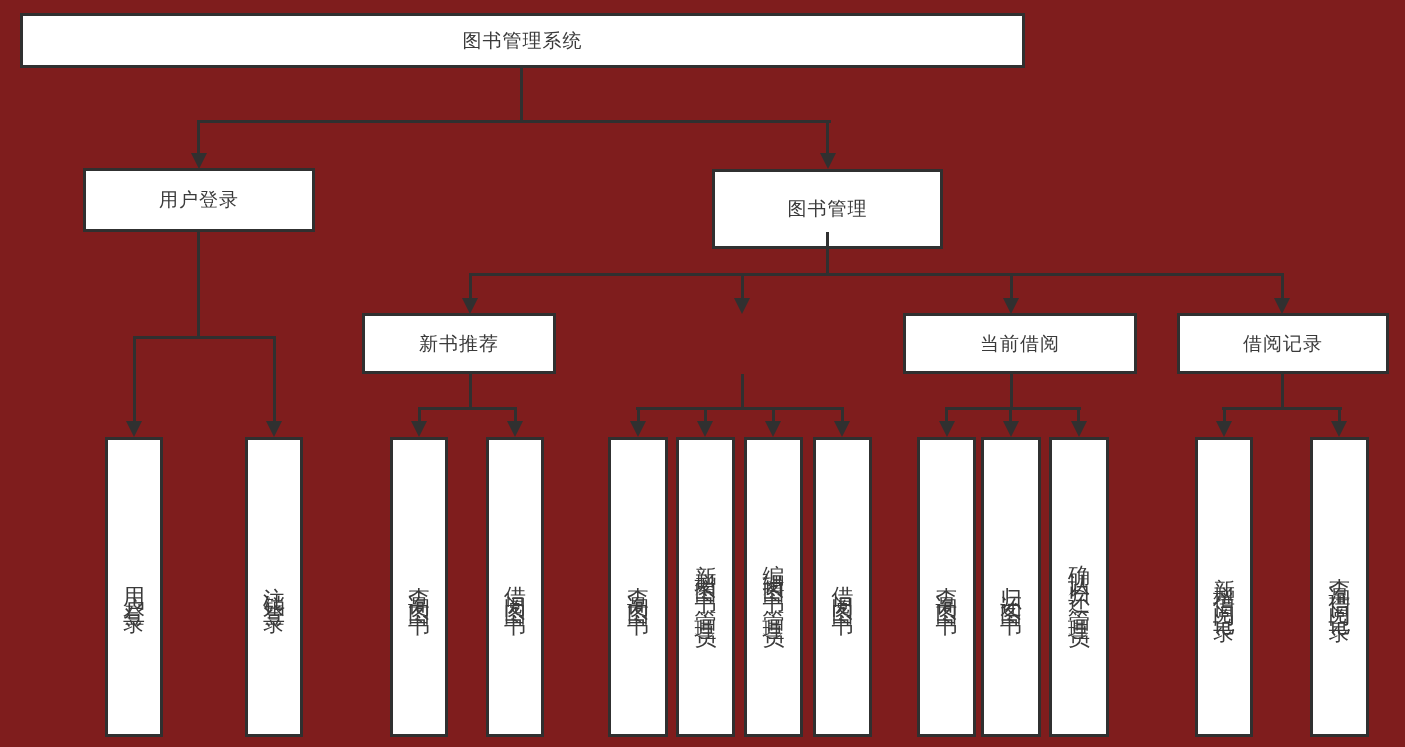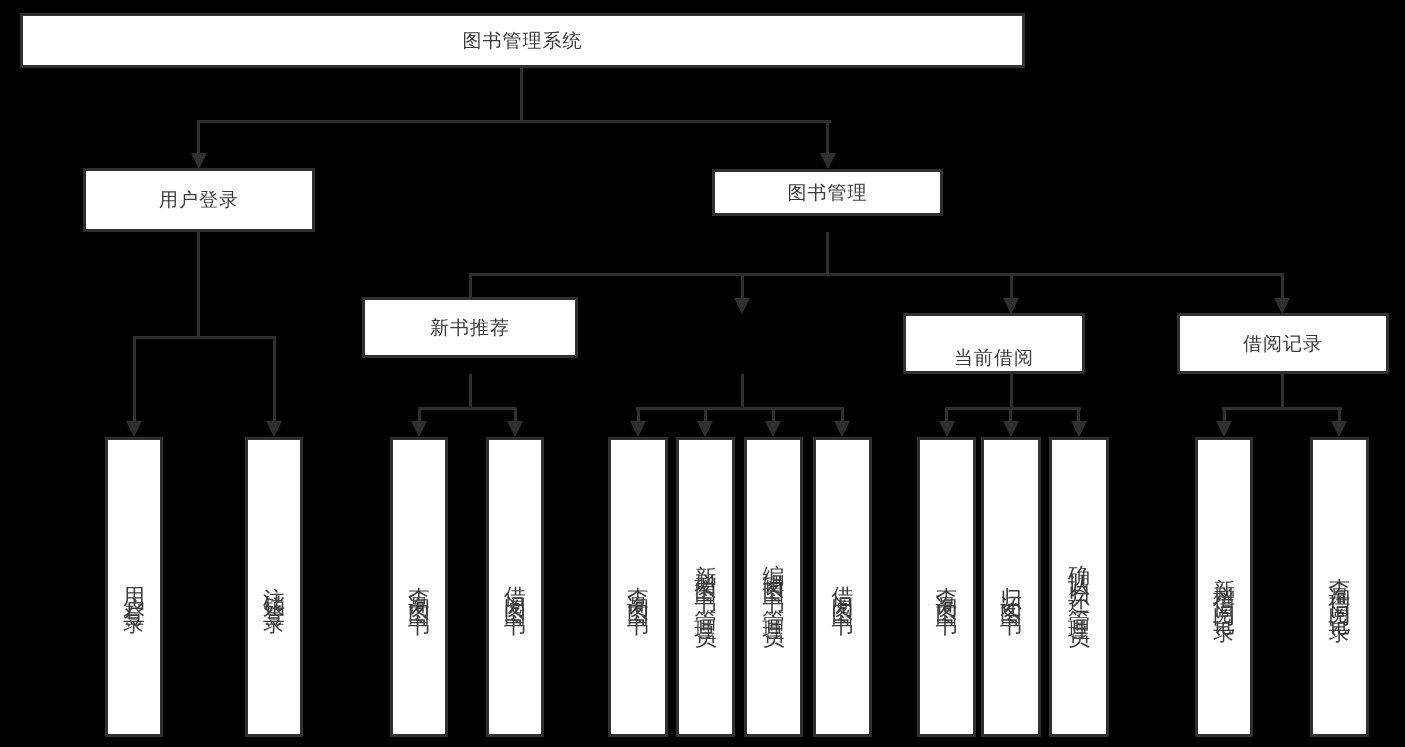--- a/index.html
+++ b/index.html
@@ -4,21 +4,21 @@
 <style>
   :root{
     --line:#303030;
     --text:#3a3a3a;
     --wm:#a9a9a9;
   }
   html,body{margin:0;padding:0;background:#ffffff;}
   #canvas{
     position:relative;
     width:1405px;height:747px;
-    background:#000000;
+    background:#7f1d1d;
     font-family:"DejaVu Sans","Liberation Sans",sans-serif;
     overflow:hidden;
   }
   .box{
     position:absolute;
     box-sizing:border-box;
     border:3px solid var(--line);
     background:#ffffff;
     display:flex;align-items:center;justify-content:center;
     color:var(--text);
@@ -62,21 +62,21 @@
   <div class="lv" style="left:520px;top:68px;height:52px;"></div>
   <div class="lh" style="left:198px;top:120px;width:633px;"></div>
   <div class="lv" style="left:197px;top:120px;height:33px;"></div>
   <div class="ah" style="left:191px;top:153px;"></div>
   <div class="lv" style="left:826px;top:120px;height:33px;"></div>
   <div class="ah" style="left:820px;top:153px;"></div>
 
   <div class="box box-h" style="left:83px;top:168px;width:232px;height:64px;">
     <span>用户登录</span>
   </div>
-  <div class="box box-h" style="left:712px;top:169px;width:231px;height:47px;">
+  <div class="box box-h" style="left:712px;top:169px;width:231px;height:80px;">
     <span>图书管理</span>
   </div>
 
   <div class="lv" style="left:197px;top:232px;height:104px;"></div>
   <div class="lh" style="left:133px;top:336px;width:143px;"></div>
   <div class="lv" style="left:133px;top:336px;height:85px;"></div>
   <div class="ah" style="left:126px;top:421px;"></div>
   <div class="lv" style="left:273px;top:336px;height:85px;"></div>
   <div class="ah" style="left:266px;top:421px;"></div>
 
@@ -84,24 +84,24 @@
   <div class="lh" style="left:469px;top:273px;width:813px;"></div>
   <div class="lv" style="left:469px;top:273px;height:25px;"></div>
   <div class="ah" style="left:462px;top:298px;"></div>
   <div class="lv" style="left:741px;top:273px;height:25px;"></div>
   <div class="ah" style="left:734px;top:298px;"></div>
   <div class="lv" style="left:1010px;top:273px;height:25px;"></div>
   <div class="ah" style="left:1003px;top:298px;"></div>
   <div class="lv" style="left:1281px;top:273px;height:25px;"></div>
   <div class="ah" style="left:1274px;top:298px;"></div>
 
-  <div class="box box-h" style="left:362px;top:297px;width:216px;height:61px;">
+  <div class="box box-h" style="left:362px;top:313px;width:194px;height:61px;">
     <span>新书推荐</span>
   </div>
-  <div class="box box-h" style="left:903px;top:313px;width:182px;height:61px;align-items:flex-end;">
+  <div class="box box-h" style="left:903px;top:313px;width:234px;height:61px;">
     <span>当前借阅</span>
   </div>
   <div class="box box-h" style="left:1177px;top:313px;width:212px;height:61px;">
     <span>借阅记录</span>
   </div>
 
   <div class="lv" style="left:469px;top:374px;height:33px;"></div>
   <div class="lh" style="left:418px;top:407px;width:99px;"></div>
   <div class="lv" style="left:418px;top:407px;height:14px;"></div>
   <div class="ah" style="left:411px;top:421px;"></div>

